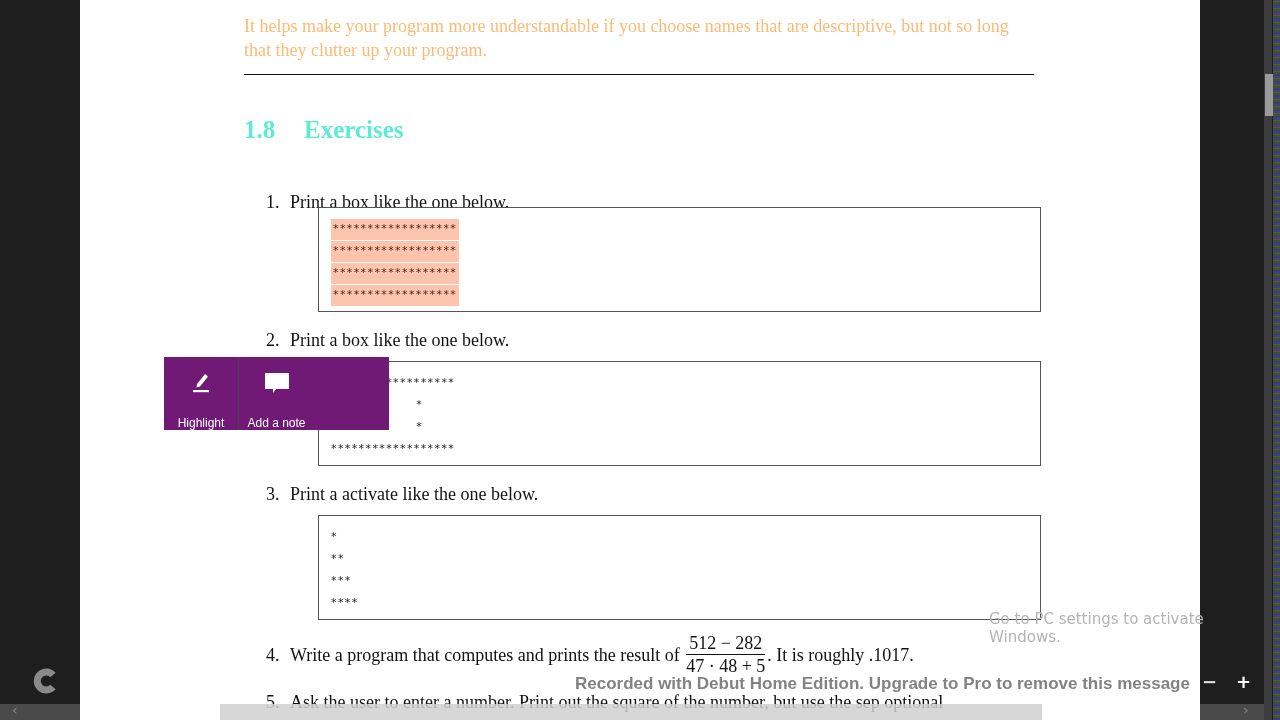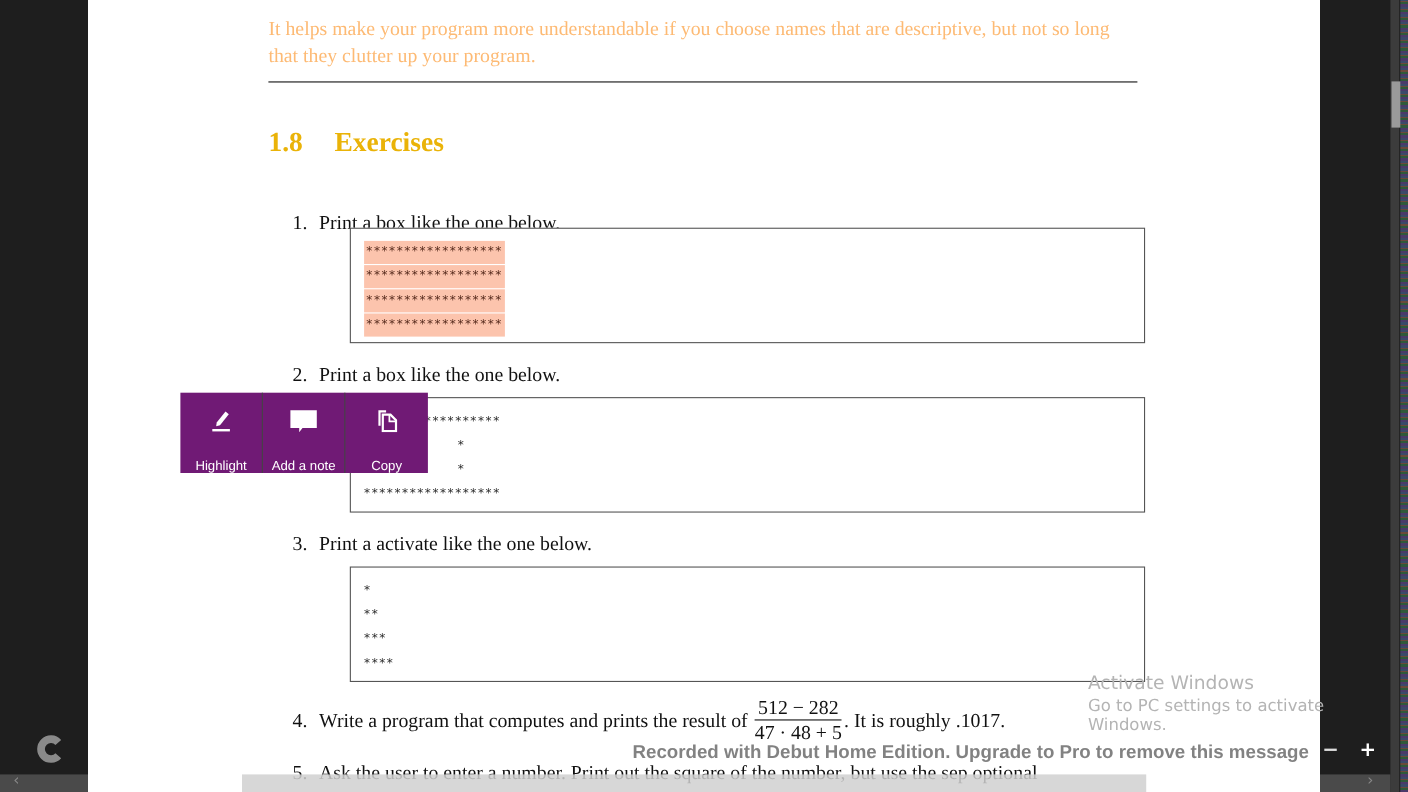--- a/index.html
+++ b/index.html
@@ -11,21 +11,21 @@
     .scrollbar-track { position: absolute; left: 1264px; top: 0; width: 8px; height: 720px; background: #3c3c3c; }
     .scrollbar-thumb { position: absolute; left: 1265px; top: 74px; width: 9px; height: 42px; background: #9a9a9a; }
     .noise-strip { position: absolute; left: 1273px; top: 0; width: 7px; height: 720px;
       background: repeating-linear-gradient(0deg, #4a3a6a 0 2px, #2f5a3a 2px 4px, #6a4a3a 4px 5px, #3a4a6a 5px 7px); }
 
     .page { position: absolute; left: 80px; top: 0; width: 1120px; height: 720px; background: #ffffff; }
 
     .para { position: absolute; left: 244px; top: 14px; width: 792px; font-size: 18px; line-height: 24px; color: #fdba74; }
     .rule { position: absolute; left: 244px; top: 74px; width: 790px; height: 1px; background: #111; }
 
-    .section-title { position: absolute; left: 244px; top: 116px; font-size: 25px; font-weight: bold; color: #eab308; }
+    .section-title { position: absolute; left: 244px; top: 116px; font-size: 25px; font-weight: bold; color: #5eead4; }
     .section-title .num { display: inline-block; width: 60px; }
 
     .item { position: absolute; left: 266px; font-size: 18px; color: #111; white-space: nowrap; }
     .item .n { display: inline-block; width: 24px; }
 
     .codebox { position: absolute; left: 318px; width: 723px; border: 1.5px solid #555; background: #fff; }
     .code-line { position: absolute; left: 12px; font-family: "DejaVu Sans", sans-serif; font-size: 11px; letter-spacing: 1.4px; color: #222; white-space: pre; line-height: 14px; }
     .code-line.hl { background: #fcc4ad; padding: 3px 2px 4px 2px; color: #4a1f12; }
 
     .frac { display: inline-block; vertical-align: middle; text-align: center; margin: 0 2px; position: relative; top: -2px; }
@@ -133,34 +133,23 @@
     <div class="lbl">Highlight</div>
   </div>
   <div class="popup-btn">
     <div class="ic">
       <svg width="26" height="24" viewBox="0 0 26 24">
         <path d="M1 2 H25 V18 H12 L9 22 L9 18 H1 Z" fill="#fff"></path>
       </svg>
     </div>
     <div class="lbl">Add a note</div>
   </div>
-  <div class="popup-btn">
-    <div class="ic">
-      <svg width="20" height="22" viewBox="0 0 20 22">
-        <path d="M2 2 H9 L9 4 H4 V16 H2 Z" fill="#fff"></path>
-        <path d="M6 6 H13 L18 11 V21 H6 Z" fill="none" stroke="#fff" stroke-width="2"></path>
-        <path d="M12 6 V12 H18" fill="none" stroke="#fff" stroke-width="1.6"></path>
-      </svg>
-    </div>
-    <div class="lbl">Copy</div>
-  </div>
 </div>
 
 <div class="activate">
-  <div class="t1">Activate Windows</div>
   <div class="t2">Go to PC settings to activate Windows.</div>
 </div>
 
 <div class="debut">Recorded with Debut Home Edition. Upgrade to Pro to remove this message</div>
 
 <div class="zoom-minus">−</div>
 <div class="zoom-plus">+</div>
 
 <div class="logo-c">
   <svg width="24" height="26" viewBox="0 0 24 26">

